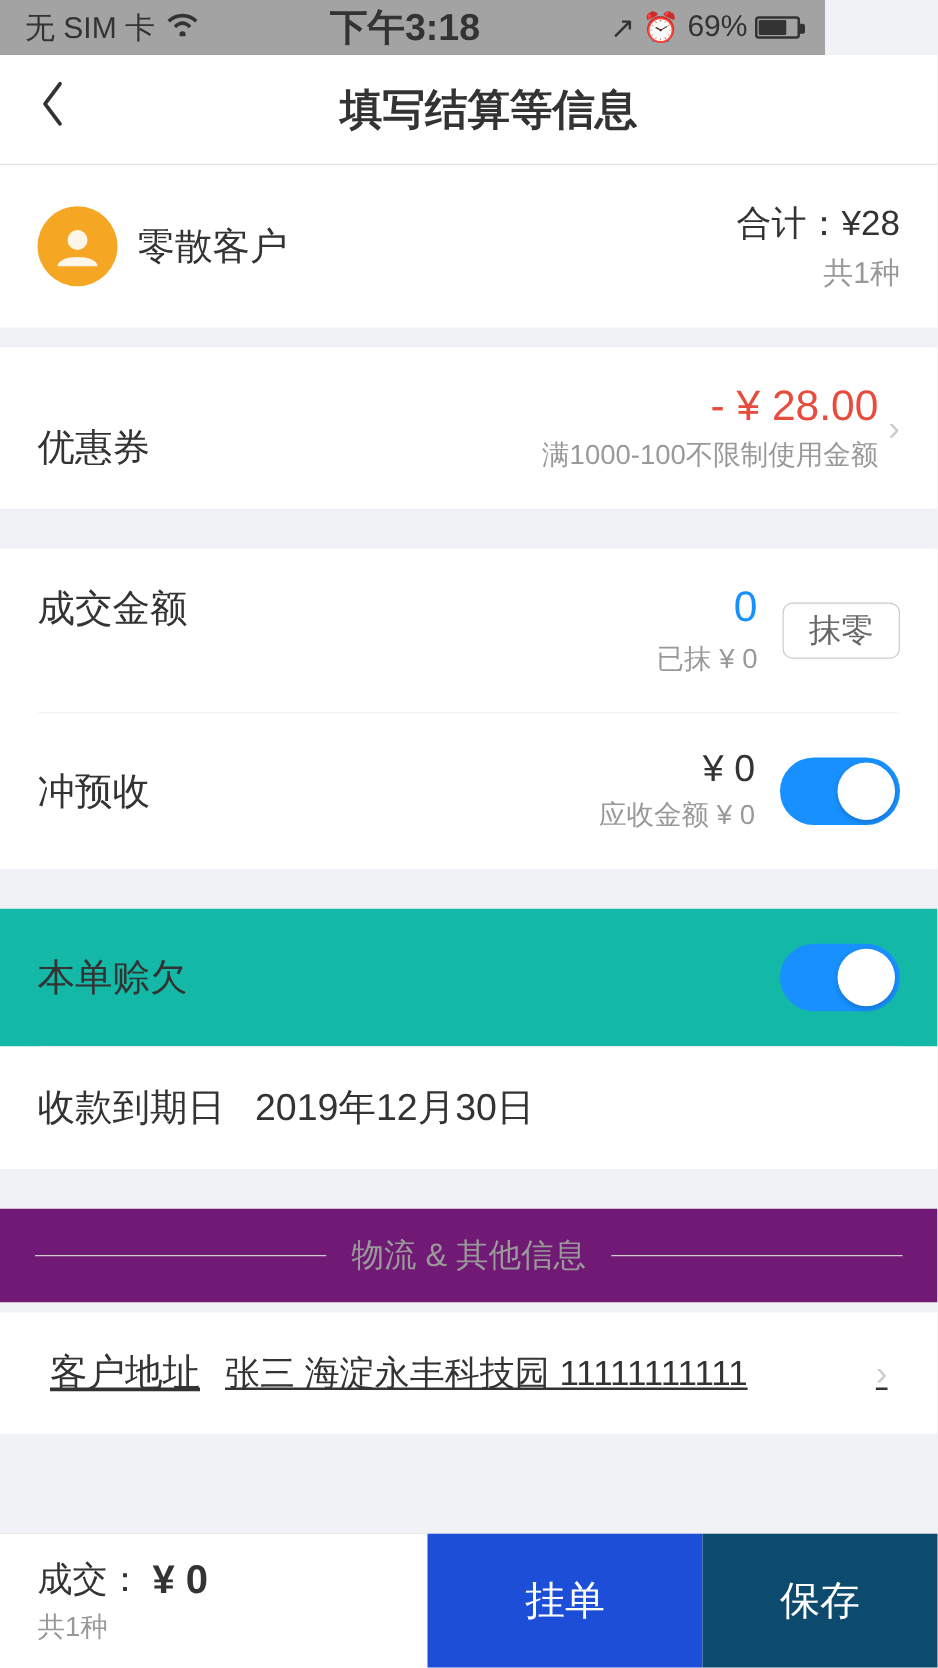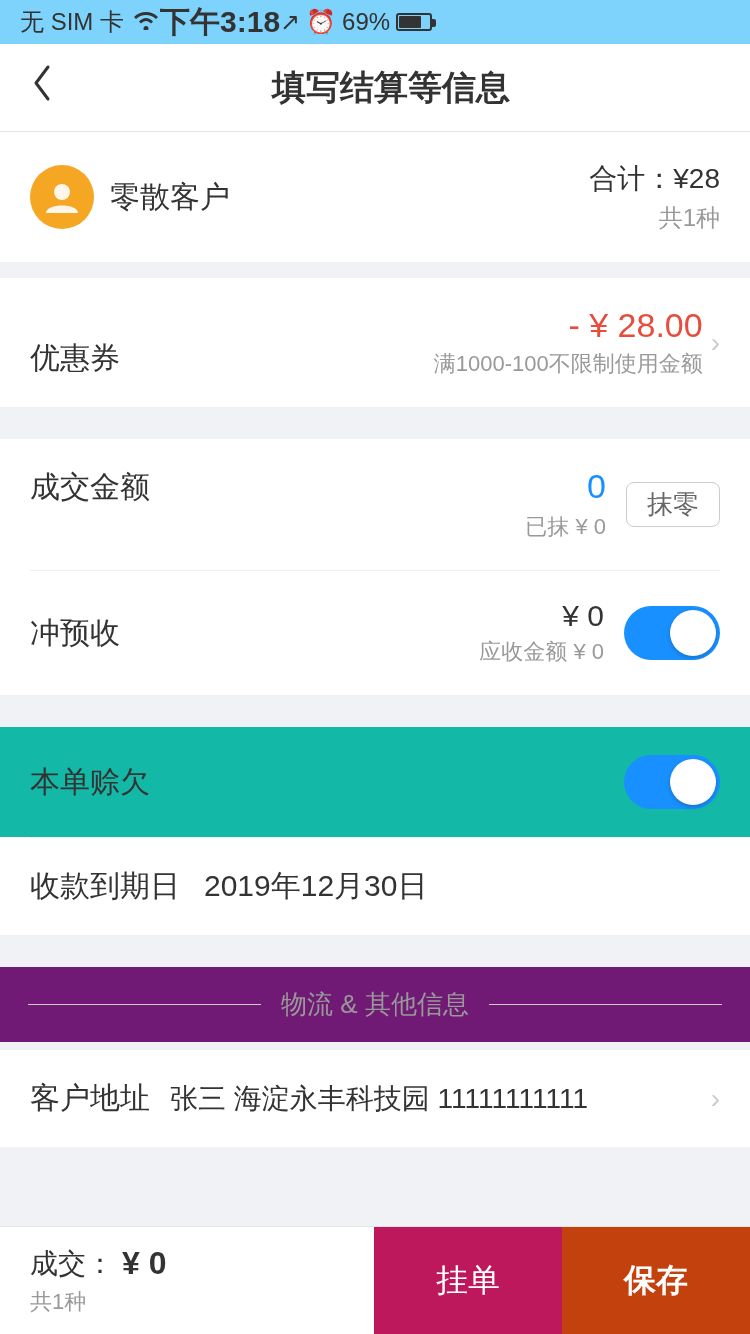--- a/index.html
+++ b/index.html
@@ -9,25 +9,26 @@
       min-height: 1334px;
       background: #f0f2f5;
       font-family: -apple-system, 'PingFang SC', 'Helvetica Neue', sans-serif;
       font-size: 28px;
       color: #333;
       position: relative;
     }
 
     
     .status-bar {
-      width: 750px;
+      width: 660px;
       height: 44px;
-      background: #7dd3fc;
-      display: flex;
-      align-items: center;
+      background: #a3a3a3;
+      display: flex;
+      align-items: center;
+      justify-content: space-between;
       padding: 0 20px;
       font-size: 24px;
       font-weight: 500;
     }
     .status-left { display: flex; align-items: center; gap: 8px; }
     .status-center { font-size: 30px; font-weight: 600; }
     .status-right { display: flex; align-items: center; gap: 6px; font-size: 24px; }
 
     
     .nav-bar {
@@ -222,22 +223,23 @@
       height: 1px;
       background: #ccc;
     }
     .logistics-label { font-size: 26px; color: #999; }
 
     
     .address-row {
       display: flex;
       align-items: center;
       justify-content: space-between;
-      padding: 28px 30px;
-      background: #fff;
+      padding: 28px 40px;
+      background: #fff;
+      text-decoration: underline;
     }
     .address-label { font-size: 30px; color: #333; flex-shrink: 0; }
     .address-value { font-size: 28px; color: #333; flex: 1; margin: 0 20px; }
     .address-chevron { color: #ccc; font-size: 28px; }
 
     
     .bottom-bar {
       position: fixed;
       bottom: 0;
       width: 750px;
@@ -249,38 +251,38 @@
     }
     .bottom-summary {
       flex: 1;
       padding: 0 30px;
     }
     .bottom-deal { font-size: 28px; color: #333; display: flex; align-items: center; gap: 8px; }
     .bottom-deal-amount { font-size: 32px; font-weight: 600; color: #333; }
     .bottom-count { font-size: 22px; color: #999; margin-top: 4px; }
     .bottom-buttons { display: flex; height: 100%; }
     .btn-hold {
-      width: 188px;
+      width: 220px;
       height: 100%;
-      background: #be185d;
+      background: #1d4ed8;
       color: #fff;
       font-size: 32px;
       font-weight: 500;
       display: flex;
       align-items: center;
       justify-content: center;
       cursor: pointer;
     }
     .btn-save {
       width: 188px;
       height: 100%;
-      background: #c2410c;
+      background: #0c4a6e;
       color: #fff;
       font-size: 32px;
-      font-weight: 700;
+      font-weight: 400;
       display: flex;
       align-items: center;
       justify-content: center;
       cursor: pointer;
     }
     .battery { display: inline-block; width: 36px; height: 18px; border: 2px solid #333; border-radius: 3px; position: relative; }
     .battery::after { content: ''; position: absolute; right: -6px; top: 4px; width: 4px; height: 8px; background: #333; border-radius: 0 2px 2px 0; }
     .battery-fill { position: absolute; left: 1px; top: 1px; bottom: 1px; width: 69%; background: #333; border-radius: 1px; }
   </style>
 </head>

